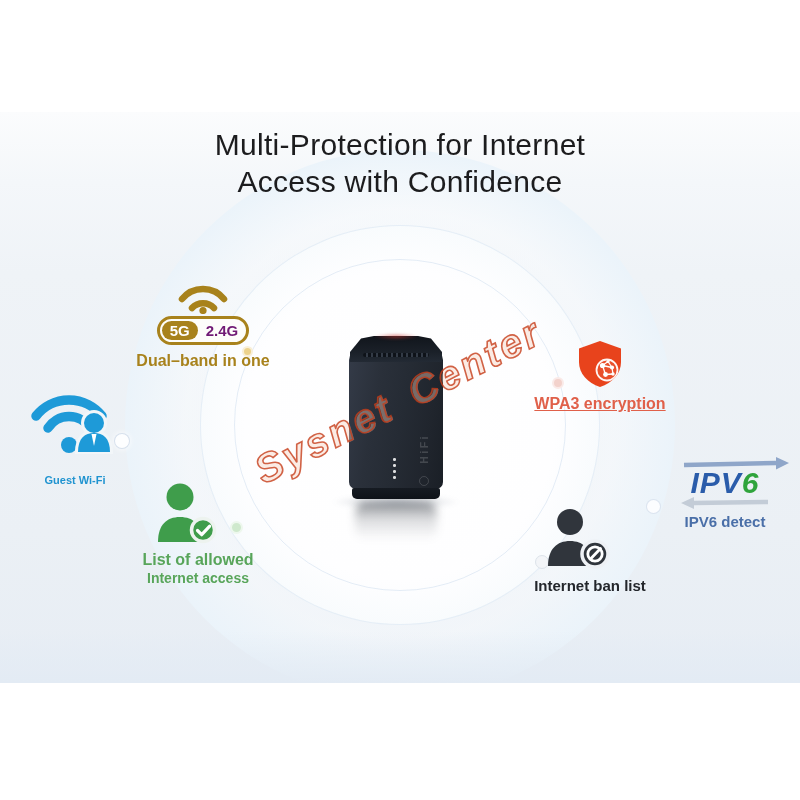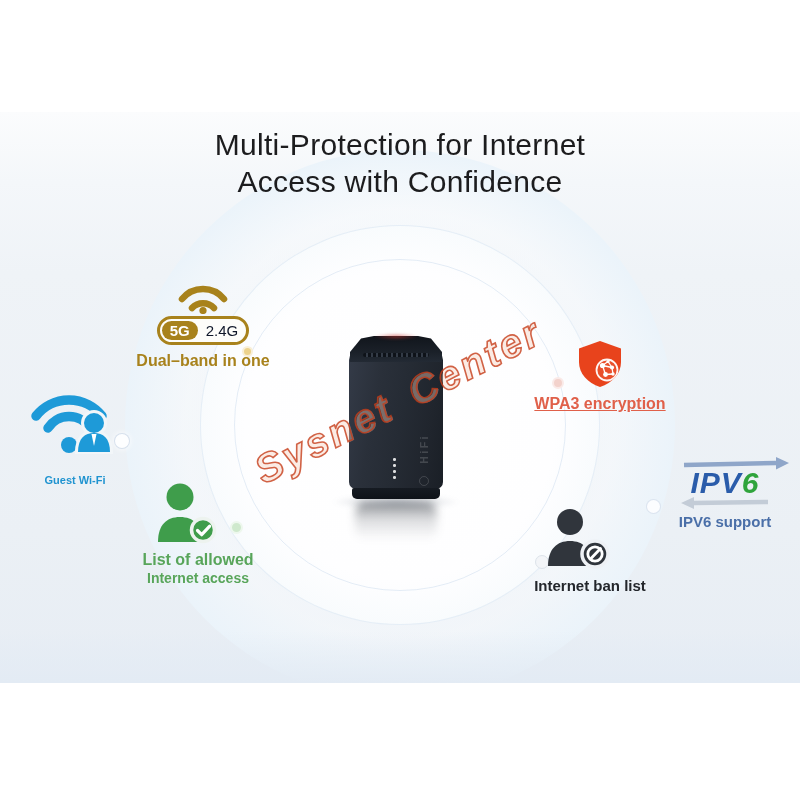--- a/index.html
+++ b/index.html
@@ -62,21 +62,21 @@
     background:linear-gradient(180deg,rgba(30,36,45,.5),rgba(30,36,45,.15) 45%,rgba(30,36,45,0));}
   
   .feature{position:absolute;display:flex;flex-direction:column;align-items:center;z-index:4;}
   .label{font-weight:700;font-size:16px;margin-top:7px;white-space:nowrap;}
   .label2{font-weight:700;font-size:14px;margin-top:1px;white-space:nowrap;}
   .f-dual{left:118px;top:170px;width:170px;}
   .f-dual .label{color:#a8821c;}
   .capsule{display:flex;align-items:center;margin-top:2px;border:3px solid #a8821c;border-radius:18px;
     background:#fdfdfa;padding:2px;gap:2px;}
   .cap-left{background:#a8821c;color:#ffffff;border-radius:13px;padding:1px 8px;font-weight:700;font-size:15px;}
-  .cap-right{color:#0f172a;padding:1px 6px;font-weight:400;font-size:15px;}
+  .cap-right{color:#701a75;padding:1px 6px;font-weight:700;font-size:15px;}
   .f-guest{left:8px;top:276px;width:134px;}
   .f-guest .label{color:#1f93d0;font-size:11px;margin-top:20px;}
   .f-allow{left:118px;top:370px;width:160px;}
   .f-allow .label,.f-allow .label2{color:#58a55a;}
   .f-allow svg{transform:translateX(-12px);}
   .f-wpa3{left:528px;top:228px;width:144px;}
   .f-wpa3 .label{color:#e0604a;text-decoration:underline;}
   .f-ipv6{left:650px;top:343px;width:150px;}
   .f-ipv6 .label{color:#4a6fa8;font-size:15px;margin-top:2px;}
   .ipv6-logo{position:relative;width:150px;height:56px;}
@@ -199,21 +199,21 @@
     <div class="feature f-ipv6">
       <div class="ipv6-logo">
         <svg class="ipv6-arrows" width="150" height="56" viewBox="0 0 150 56">
           <line x1="34" y1="10" x2="126" y2="8" stroke="#8fa6c9" stroke-width="4.5"></line>
           <polygon points="126,2 126,14.5 139,8" fill="#8fa6c9"></polygon>
           <line x1="118" y1="47" x2="44" y2="48" stroke="#c3ccd7" stroke-width="4.5"></line>
           <polygon points="44,42 44,54 31,48" fill="#c3ccd7"></polygon>
         </svg>
         <div class="ipv6-text"><span class="ipv">IPV</span><span class="six">6</span></div>
       </div>
-      <div class="label">IPV6 support</div>
+      <div class="label">IPV6 detect</div>
     </div>
 
     <div class="feature f-ban">
       <svg width="68" height="62" viewBox="0 0 68 62">
         <circle cx="24" cy="14" r="13" fill="#30353c"></circle>
         <path d="M2 58 C2 41 11 33 24 33 C37 33 46 41 46 58 Z" fill="#30353c"></path>
         <circle cx="49" cy="46" r="13" fill="#30353c" stroke="#eef1f5" stroke-width="3.5"></circle>
         <circle cx="49" cy="46" r="7.2" stroke="#ffffff" stroke-width="2.8" fill="none"></circle>
         <line x1="44.5" y1="51" x2="54.5" y2="40.5" stroke="#ffffff" stroke-width="2.8" stroke-linecap="round"></line>
       </svg>

